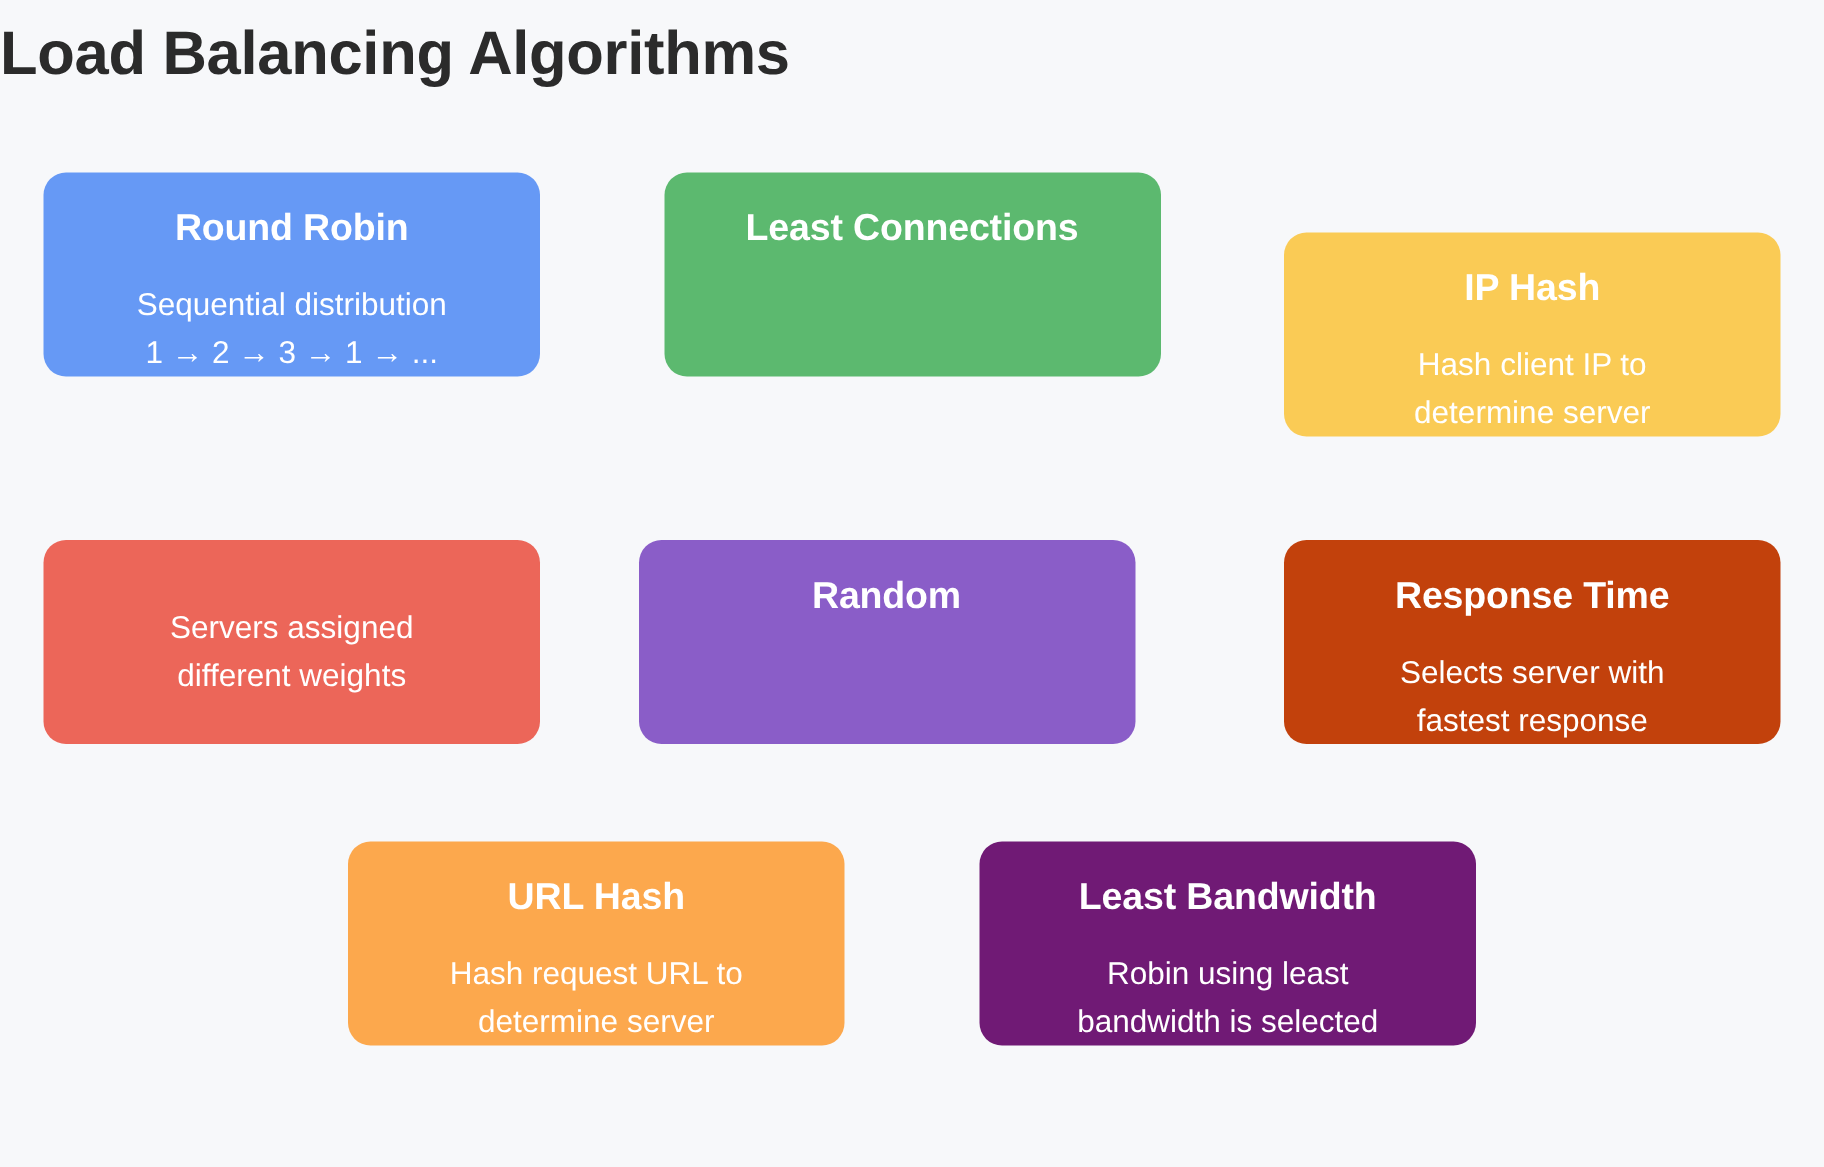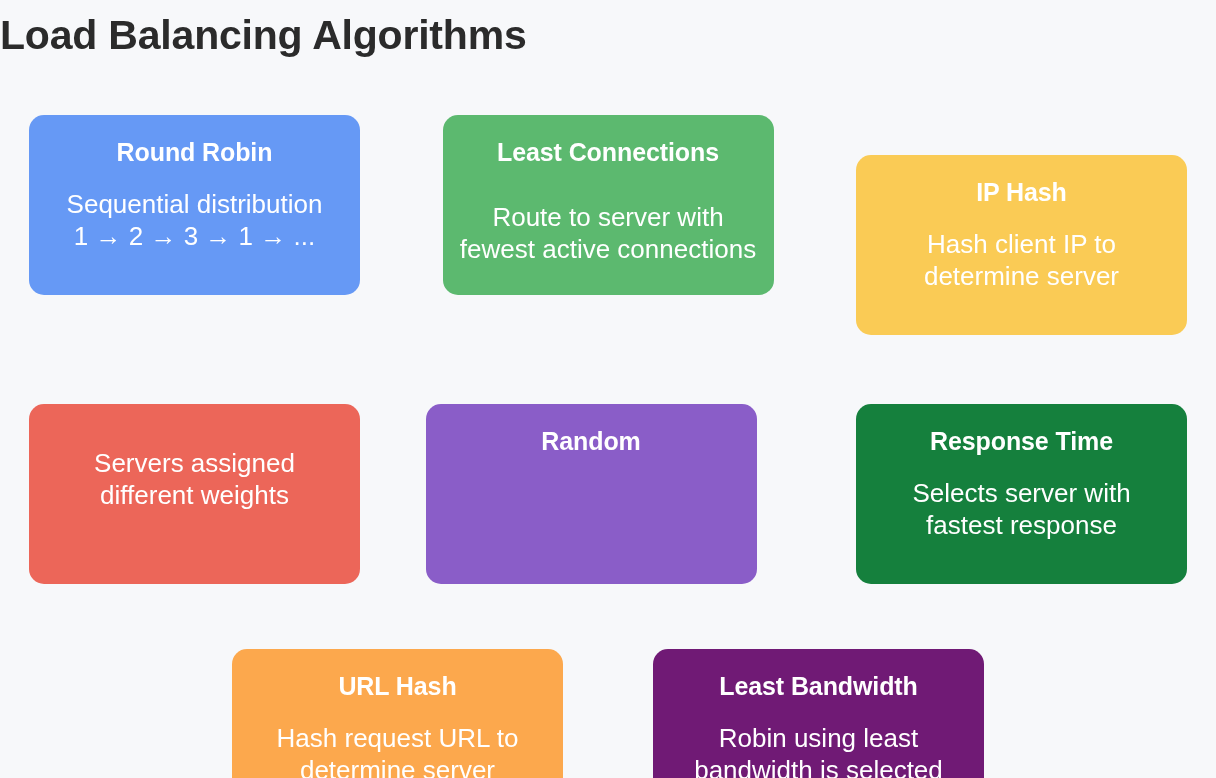--- a/index.html
+++ b/index.html
@@ -50,21 +50,21 @@
   }
   .row-2 {
     margin-top: 69px;
   }
   .row-3 {
     margin-top: 65px;
     gap: 90px;
   }
   .card {
     width: 331px;
-    height: 180px;
+    height: 136px;
     border-radius: 15px;
     box-sizing: border-box;
     display: flex;
     flex-direction: column;
     align-items: center;
     justify-content: flex-start;
     padding: 22px 4px 0 4px;
     color: #ffffff;
     overflow: visible;
   }
@@ -72,21 +72,21 @@
     font-size: 25px;
     font-weight: bold;
     line-height: 30px;
     text-align: center;
     white-space: nowrap;
     margin: 0;
     letter-spacing: -0.1px;
   }
   .card-desc {
     margin-top: 21px;
-    font-size: 26px;
+    font-size: 21px;
     line-height: 32px;
     font-weight: normal;
     text-align: center;
     white-space: pre-line;
   }
 </style>
 </head>
 <body style="background: rgb(247, 248, 250);">
 
 <div class="page">
@@ -94,41 +94,39 @@
   <div class="page-title">Load Balancing Algorithms</div>
 
   <div class="grid">
 
     <div class="row row-1">
       <div class="card" style="background-color: rgb(102, 153, 245);">
         <div class="card-title">Round Robin</div>
         <div class="card-desc">Sequential distribution
 1 → 2 → 3 → 1 → ...</div>
       </div>
-      <div class="card" style="background-color: rgb(92, 185, 111); gap: 13px;">
+      <div class="card" style="background-color: rgb(92, 185, 111);">
         <div class="card-title">Least Connections</div>
-        <div class="card-desc">Route to server with
-fewest active connections</div>
       </div>
       <div class="card" style="background-color: rgb(250, 203, 85); margin-top: 40px;">
         <div class="card-title">IP Hash</div>
         <div class="card-desc">Hash client IP to
 determine server</div>
       </div>
     </div>
 
     <div class="row row-2">
       <div class="card" style="background-color: rgb(236, 102, 89);">
         <div class="card-desc">Servers assigned
 different weights</div>
       </div>
       <div class="card" style="background-color: rgb(138, 93, 200);">
         <div class="card-title">Random</div>
       </div>
-      <div class="card" style="background-color: #15803d; margin-left: 34px;">
+      <div class="card" style="background-color: #c2410c; margin-left: 34px;">
         <div class="card-title">Response Time</div>
         <div class="card-desc">Selects server with
 fastest response</div>
       </div>
     </div>
 
     <div class="row row-3">
       <div class="card" style="background-color: rgb(252, 168, 77);">
         <div class="card-title">URL Hash</div>
         <div class="card-desc">Hash request URL to

